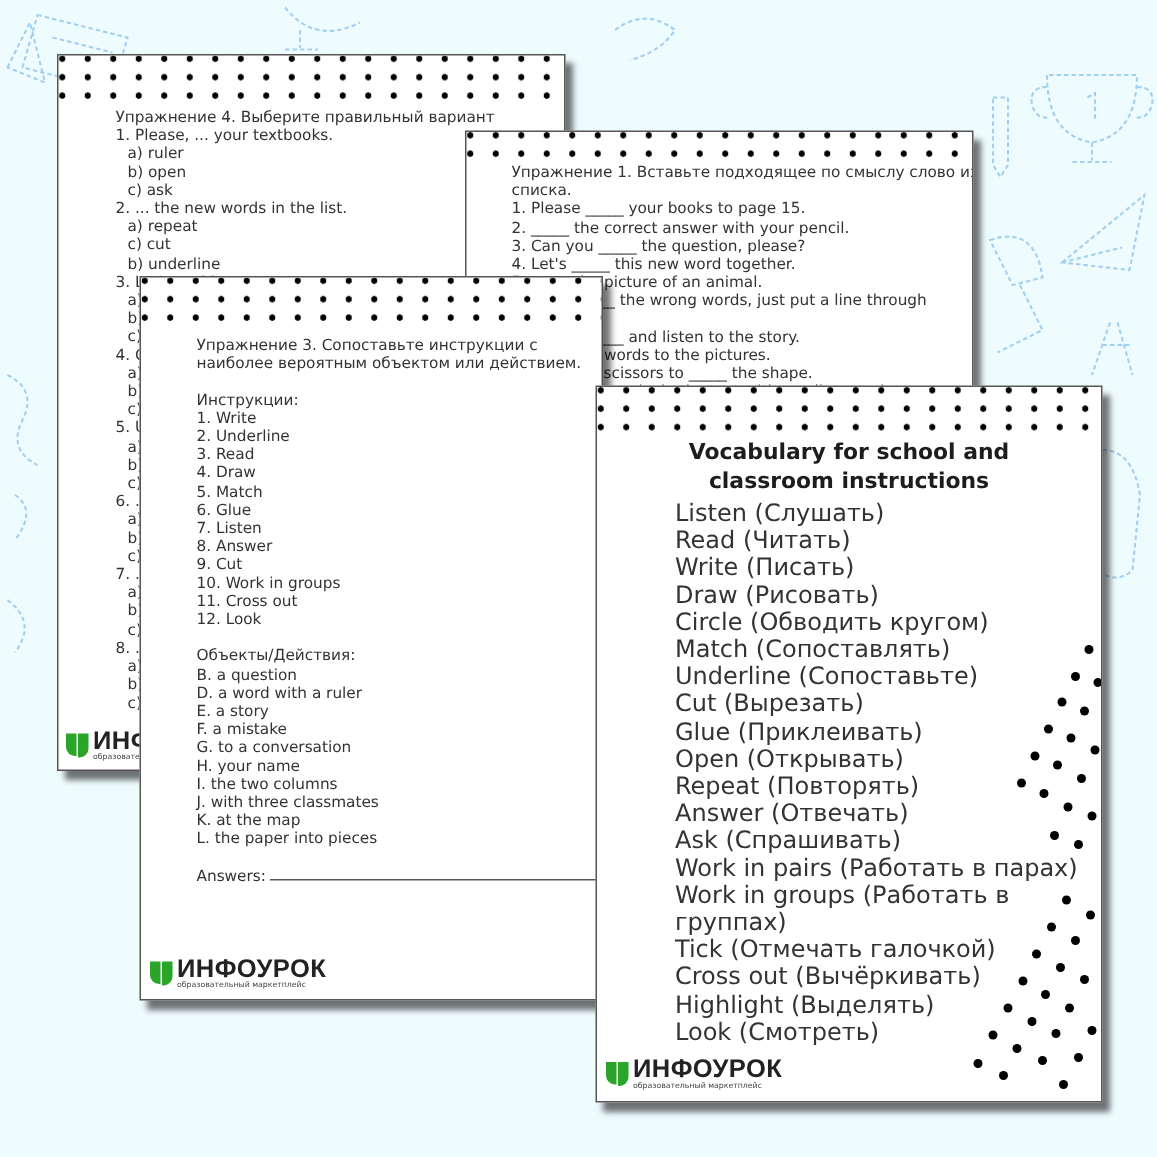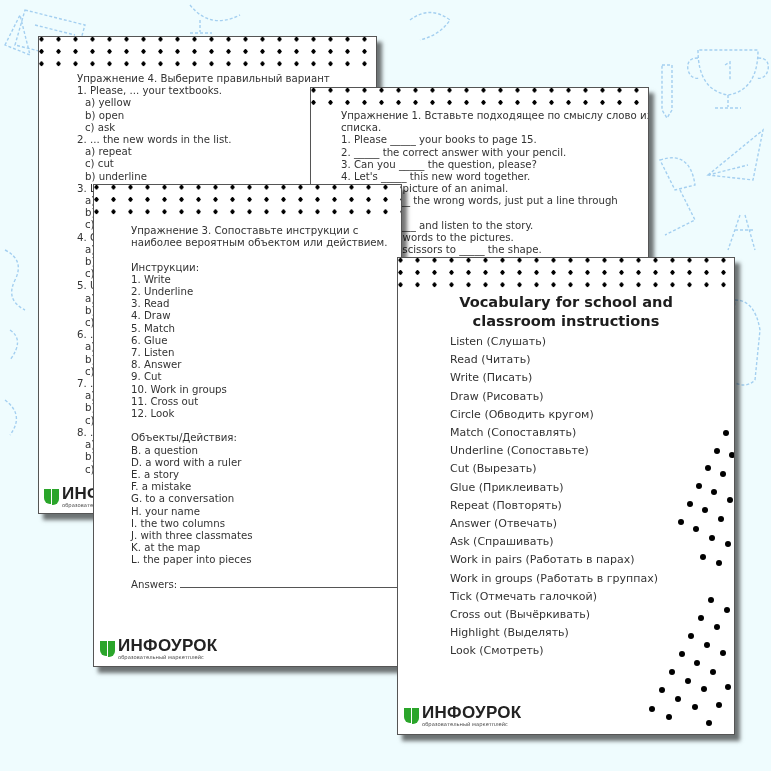--- a/index.html
+++ b/index.html
@@ -26,21 +26,21 @@
   .ind { padding-left:8px; }
   .logo { position:absolute; display:flex; align-items:center; gap:2px; }
   .logo .mark { width:16px; height:16px; position:relative; }
   .logo .mark span { position:absolute; top:0; width:7px; height:15px; background:#2aa52a; border-radius:0 0 5px 5px; }
   .logo .mark span.l { left:0; border-radius:0 0 0 6px; }
   .logo .mark span.r { left:8px; border-radius:0 0 6px 0; height:16px; }
   .logo .words { display:flex; flex-direction:column; line-height:1; }
   .logo .brand { font-family:"Liberation Sans", sans-serif; font-weight:bold; font-size:17px; color:#222; letter-spacing:0.3px; }
   .logo .sub { font-size:5.2px; color:#444; margin-top:1px; white-space:nowrap; }
   .vtitle { position:absolute; left:0; right:0; text-align:center; font-weight:bold; font-size:14.6px; line-height:19px; color:#1d1d1d; }
-  .vlist { position:absolute; font-size:11px; line-height:18.2px; color:#333; }
+  .vlist { position:absolute; font-size:16px; line-height:18.2px; color:#333; }
   .bigdot { position:absolute; width:6px; height:6px; border-radius:50%; background:#000; }
   .answers-line { display:inline-block; border-bottom:1px solid #555; width:240px; margin-left:3px; vertical-align:baseline; }
 </style>
 </head>
 <body>
 
 <svg class="doodle" width="771" height="771" style="left:0;top:0;">
   <g>
     <path d="M190 5 q20 25 50 10"></path>
       <path d="M200 20 l0 12 M190 33 l22 0"></path>
@@ -78,21 +78,21 @@
   <g>
       <path d="M410 20 q20 -15 40 0 q-10 15 -30 20"></path>
     </g>
 </svg>
 
 <div class="page" style="left:38px;top:36px;width:337px;height:476px;">
   <div class="dots" style="height:34px;"></div>
   <div class="txt" style="left:38px;top:36px;">
     <div>Упражнение 4. Выберите правильный вариант</div>
     <div>1. Please, ... your textbooks.</div>
-    <div class="ind">a) yellow</div>
+    <div class="ind">a) ruler</div>
     <div class="ind">b) open</div>
     <div class="ind">c) ask</div>
     <div>2. ... the new words in the list.</div>
     <div class="ind">a) repeat</div>
     <div class="ind">c) cut</div>
     <div class="ind">b) underline</div>
     <div>3. Let's ... this ...</div>
     <div class="ind">a)</div>
     <div class="ind">b)</div>
     <div class="ind">c)</div>
@@ -247,20 +247,21 @@
   <div class="vlist" style="left:52px;top:75px;">
     <div>Listen (Слушать)</div>
     <div>Read (Читать)</div>
     <div>Write (Писать)</div>
     <div>Draw (Рисовать)</div>
     <div>Circle (Обводить кругом)</div>
     <div>Match (Сопоставлять)</div>
     <div>Underline (Сопоставьте)</div>
     <div>Cut (Вырезать)</div>
     <div>Glue (Приклеивать)</div>
+    <div>Open (Открывать)</div>
     <div>Repeat (Повторять)</div>
     <div>Answer (Отвечать)</div>
     <div>Ask (Спрашивать)</div>
     <div>Work in pairs (Работать в парах)</div>
     <div>Work in groups (Работать в группах)</div>
     <div>Tick (Отмечать галочкой)</div>
     <div>Cross out (Вычёркивать)</div>
     <div>Highlight (Выделять)</div>
     <div>Look (Смотреть)</div>
   </div>

